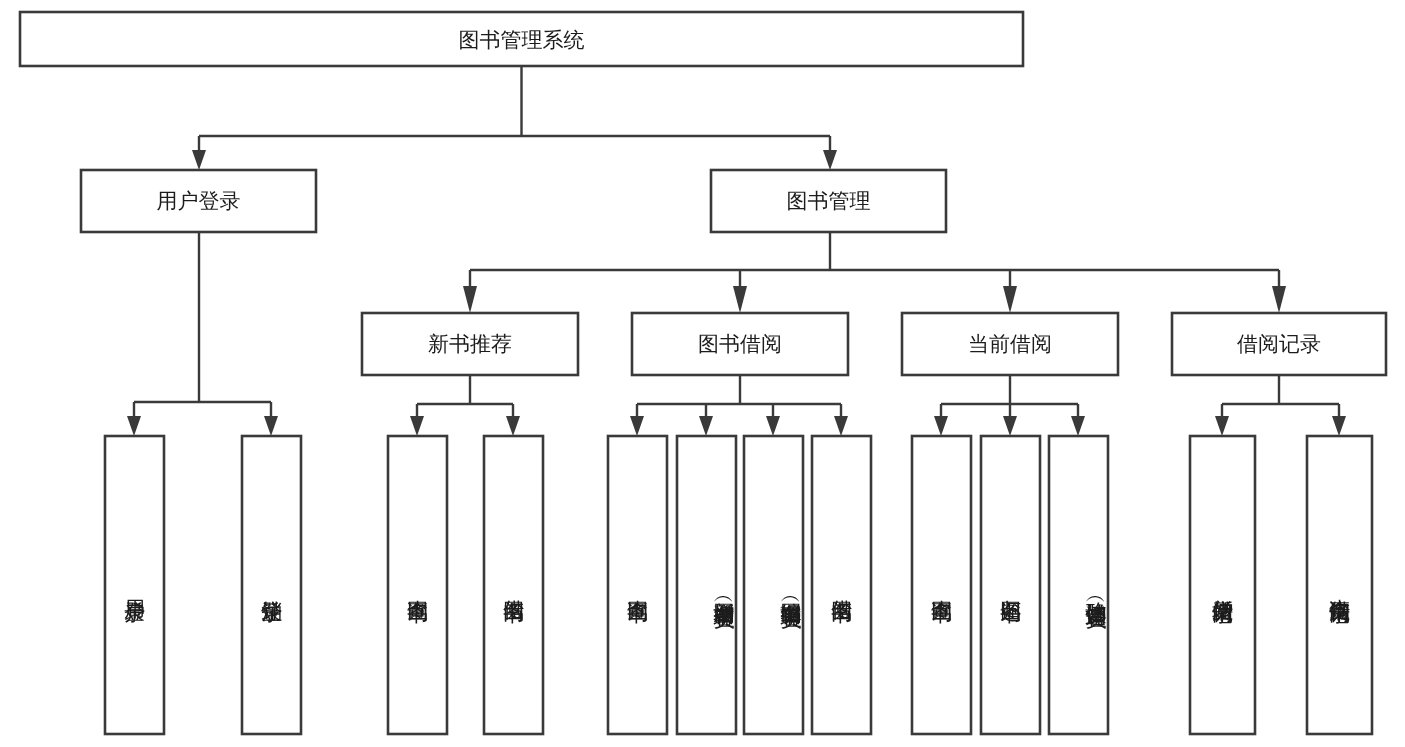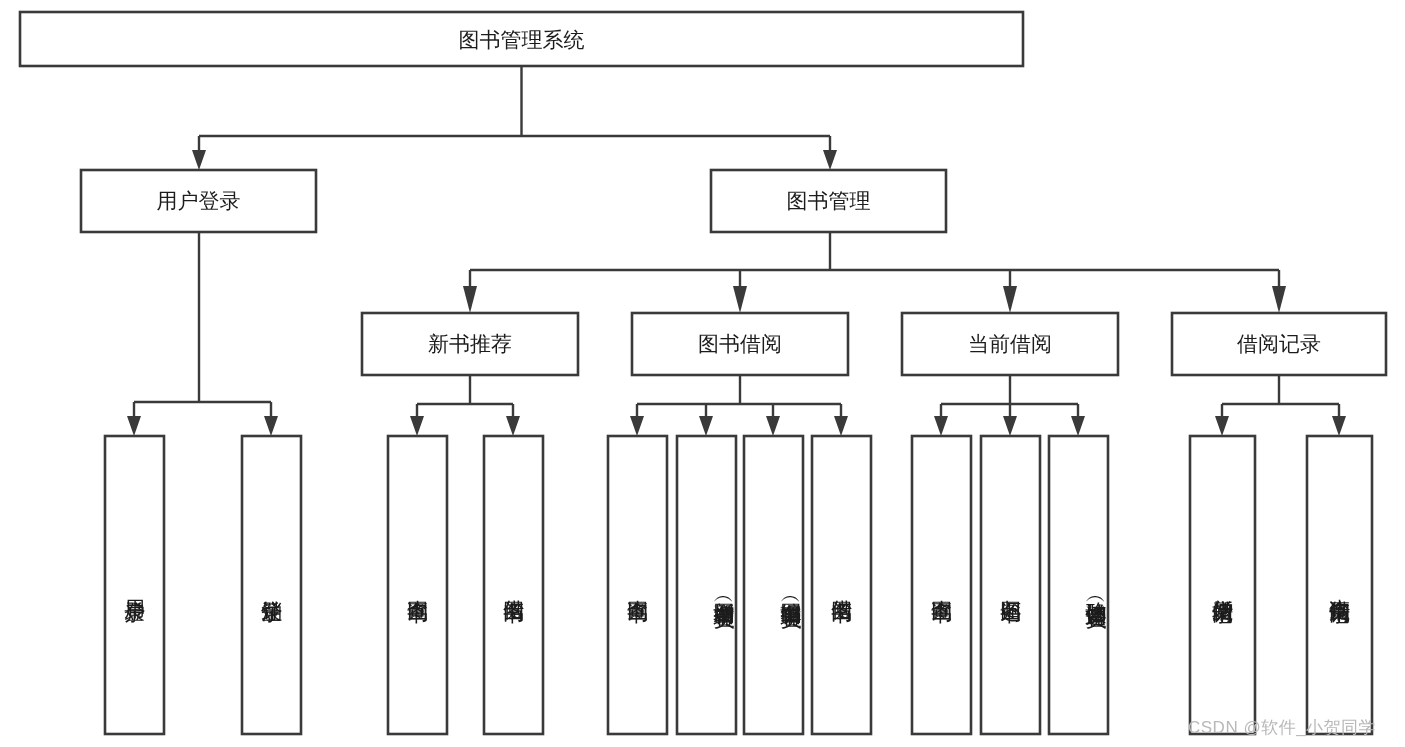--- a/index.html
+++ b/index.html
@@ -178,15 +178,14 @@
   <div class="label-vertical" style="left:912px; top:436px; width:59px; height:298px; display:flex; align-items:center; justify-content:center;">查询图书</div>
 
   <div class="label-vertical" style="left:981px; top:436px; width:59px; height:298px; display:flex; align-items:center; justify-content:center;">归还图书</div>
 
   <div class="label-vertical" style="left:1049px; top:444px; width:59px; height:290px; display:flex; align-items:flex-start; justify-content:center;">确认归还（管理员）</div>
 
   <div class="label-vertical" style="left:1190px; top:436px; width:65px; height:298px; display:flex; align-items:center; justify-content:center;">新增借阅记录</div>
 
   <div class="label-vertical" style="left:1307px; top:436px; width:65px; height:298px; display:flex; align-items:center; justify-content:center;">查询借阅记录</div>
 
-  <div class="watermark">CSDN @软件_小贺同学</div>
 
 </div>
 
 </body></html>

